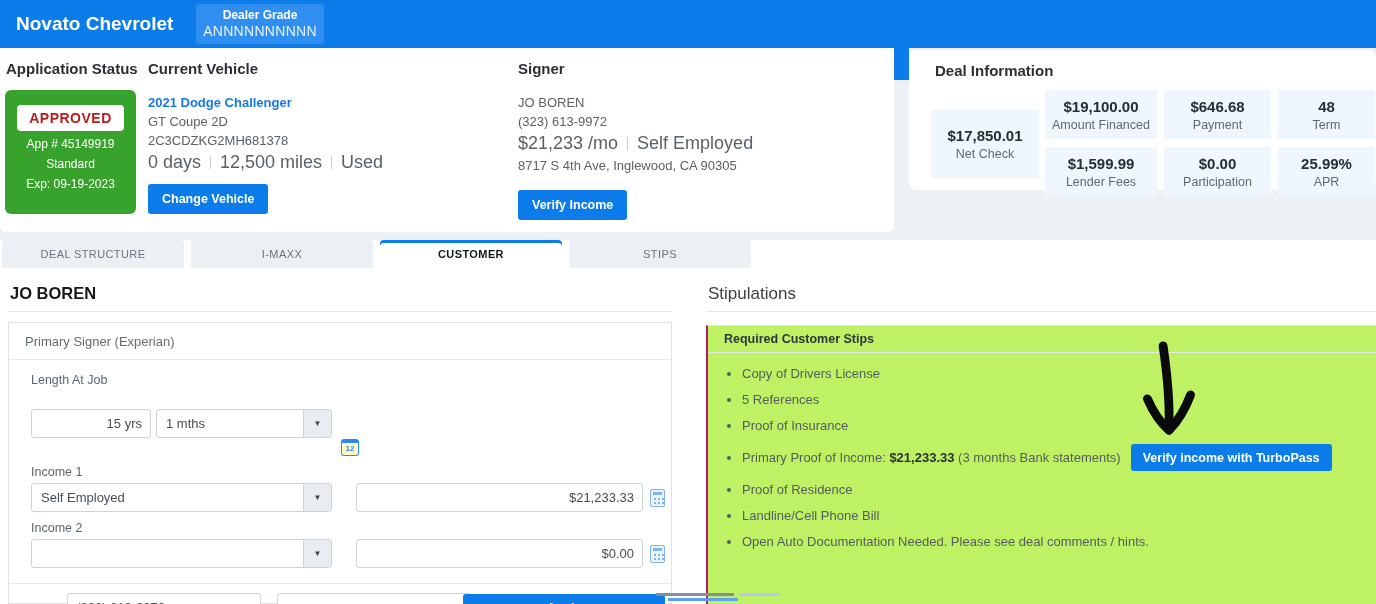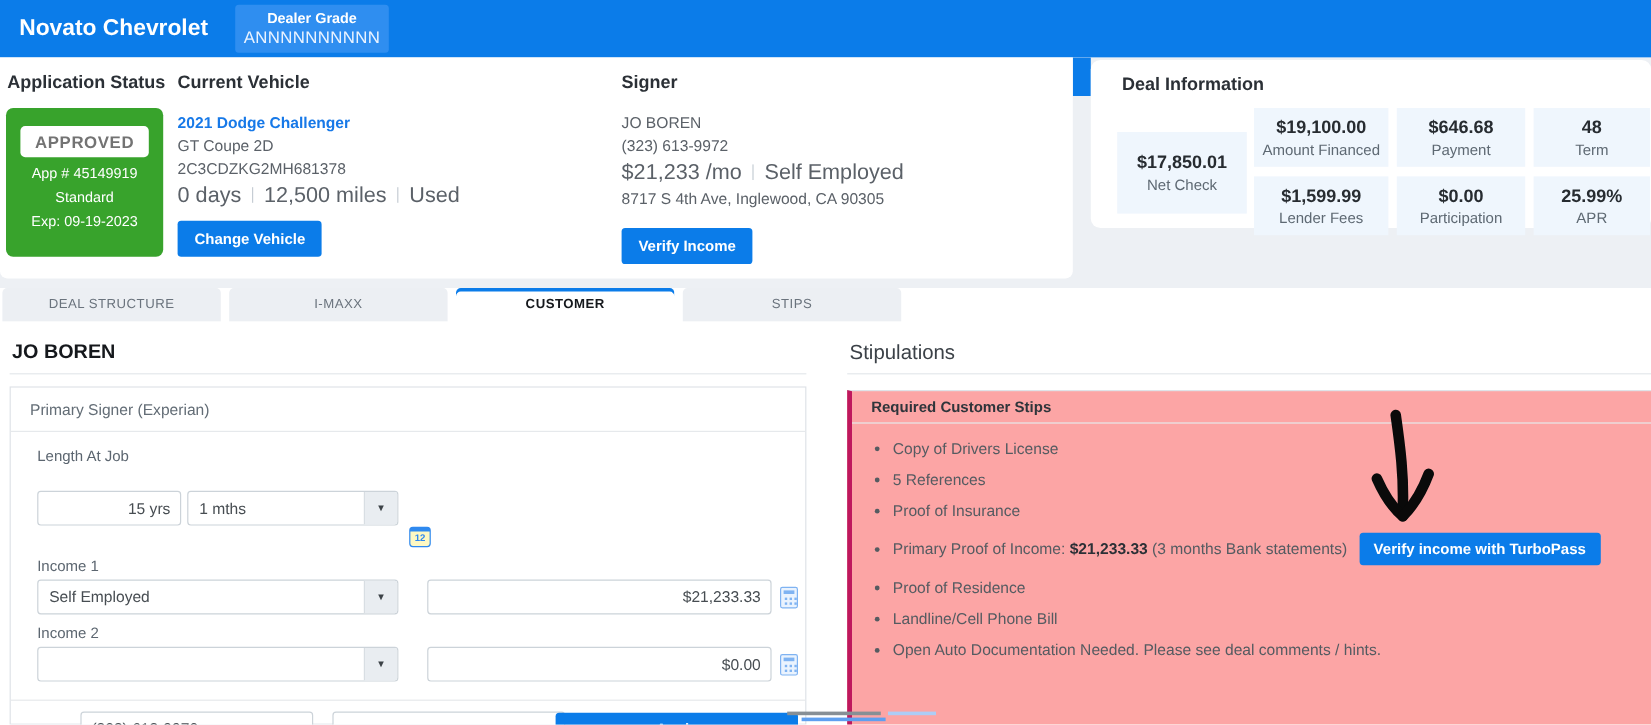--- a/index.html
+++ b/index.html
@@ -20,21 +20,21 @@
   .blue-patch { position:absolute; left:894px; top:48px; width:15px; height:32px; background:#0b7ce9; }
   .card-right { position:absolute; left:909px; top:50px; width:467px; height:140px; background:#fff; border-radius:8px; }
 
   .col { position:absolute; top:12px; }
   .col-status { left:6px; }
   .col-vehicle { left:148px; }
   .col-signer { left:518px; }
   h3.sec { font-size:15px; font-weight:bold; color:#2b3036; margin-bottom:18px; }
 
   .status-card { position:absolute; left:5px; top:42px; width:131px; height:124px; background:#38a32c; border-radius:6px; text-align:center; padding-top:15px; }
-  .status-pill { display:inline-block; background:#fff; color:#737373; font-weight:bold; font-size:14px; letter-spacing:.5px; padding:5px 12px; border-radius:4px; }
+  .status-pill { display:inline-block; background:#fff; color:#b91c1c; font-weight:bold; font-size:14px; letter-spacing:.5px; padding:5px 12px; border-radius:4px; }
   .status-line { color:#fff; font-size:12px; margin-top:6px; }
   .status-line:first-of-type { margin-top:10px; }
 
   .v-line { font-size:13px; color:#5b6168; margin-bottom:3px; line-height:16px; }
   .v-link { font-size:13px; font-weight:bold; color:#1779e8; margin-bottom:4px; cursor:pointer; }
   .meta-row { display:flex; align-items:center; font-size:18px; color:#5b6168; margin-top:2px; }
   .sep { display:inline-block; width:1px; height:13px; background:#c6cdd4; margin:0 9px; }
 
   .btn { background:#0b7ce9; color:#fff; border:none; border-radius:3px; font-family:inherit; font-size:12.5px; font-weight:600; cursor:pointer; }
   .btn-veh { margin-top:11px; padding:8px 14px; }
@@ -85,21 +85,21 @@
       box-shadow:4px 0 #7fb3f2, 8px 0 #7fb3f2, 0 4px #7fb3f2, 4px 4px #7fb3f2, 8px 4px #7fb3f2; }
 
   .body-divider { border-top:1px solid #e6e9ec; margin:15px -6px 0 -22px; }
   .contact-row { display:flex; align-items:flex-end; padding-top:9px; }
   .field { display:flex; flex-direction:row;align-items:flex-end; }
   .fld-phone { width:208px; margin-right:7px; }
   .fld-email { width:207px; margin-right:10px; }
   .btn-apply { flex:1; height:28px; }
 
   
-  .stips-card { position:absolute; left:706px; top:325px; width:670px; height:279px; border-left:4px solid #be185d; border-top:1px solid #dfe3e8; background:#fca5a5; }
+  .stips-card { position:absolute; left:706px; top:325px; width:670px; height:279px; border-left:2px solid #be185d; border-top:1px solid #dfe3e8; background:#bef264; }
   .stips-head { height:27px; border-bottom:1px solid #e6e9ec; display:flex; align-items:center; padding-left:16px; font-size:12.5px; font-weight:bold; color:#2f353b; }
   .stips-list { margin:13px 0 0 34px; }
   .stips-list li { font-size:13px; color:#555b61; margin-bottom:11px; line-height:15px; }
   .li-flex { display:flex; align-items:center; gap:10px; }
   .li-flex b { color:#2b3036; }
   .btn-turbopass { height:27px; padding:0 12px; white-space:nowrap; }
 
   
   .annot-arrow { position:absolute; left:1132px; top:340px; width:72px; height:102px; pointer-events:none; }
 

